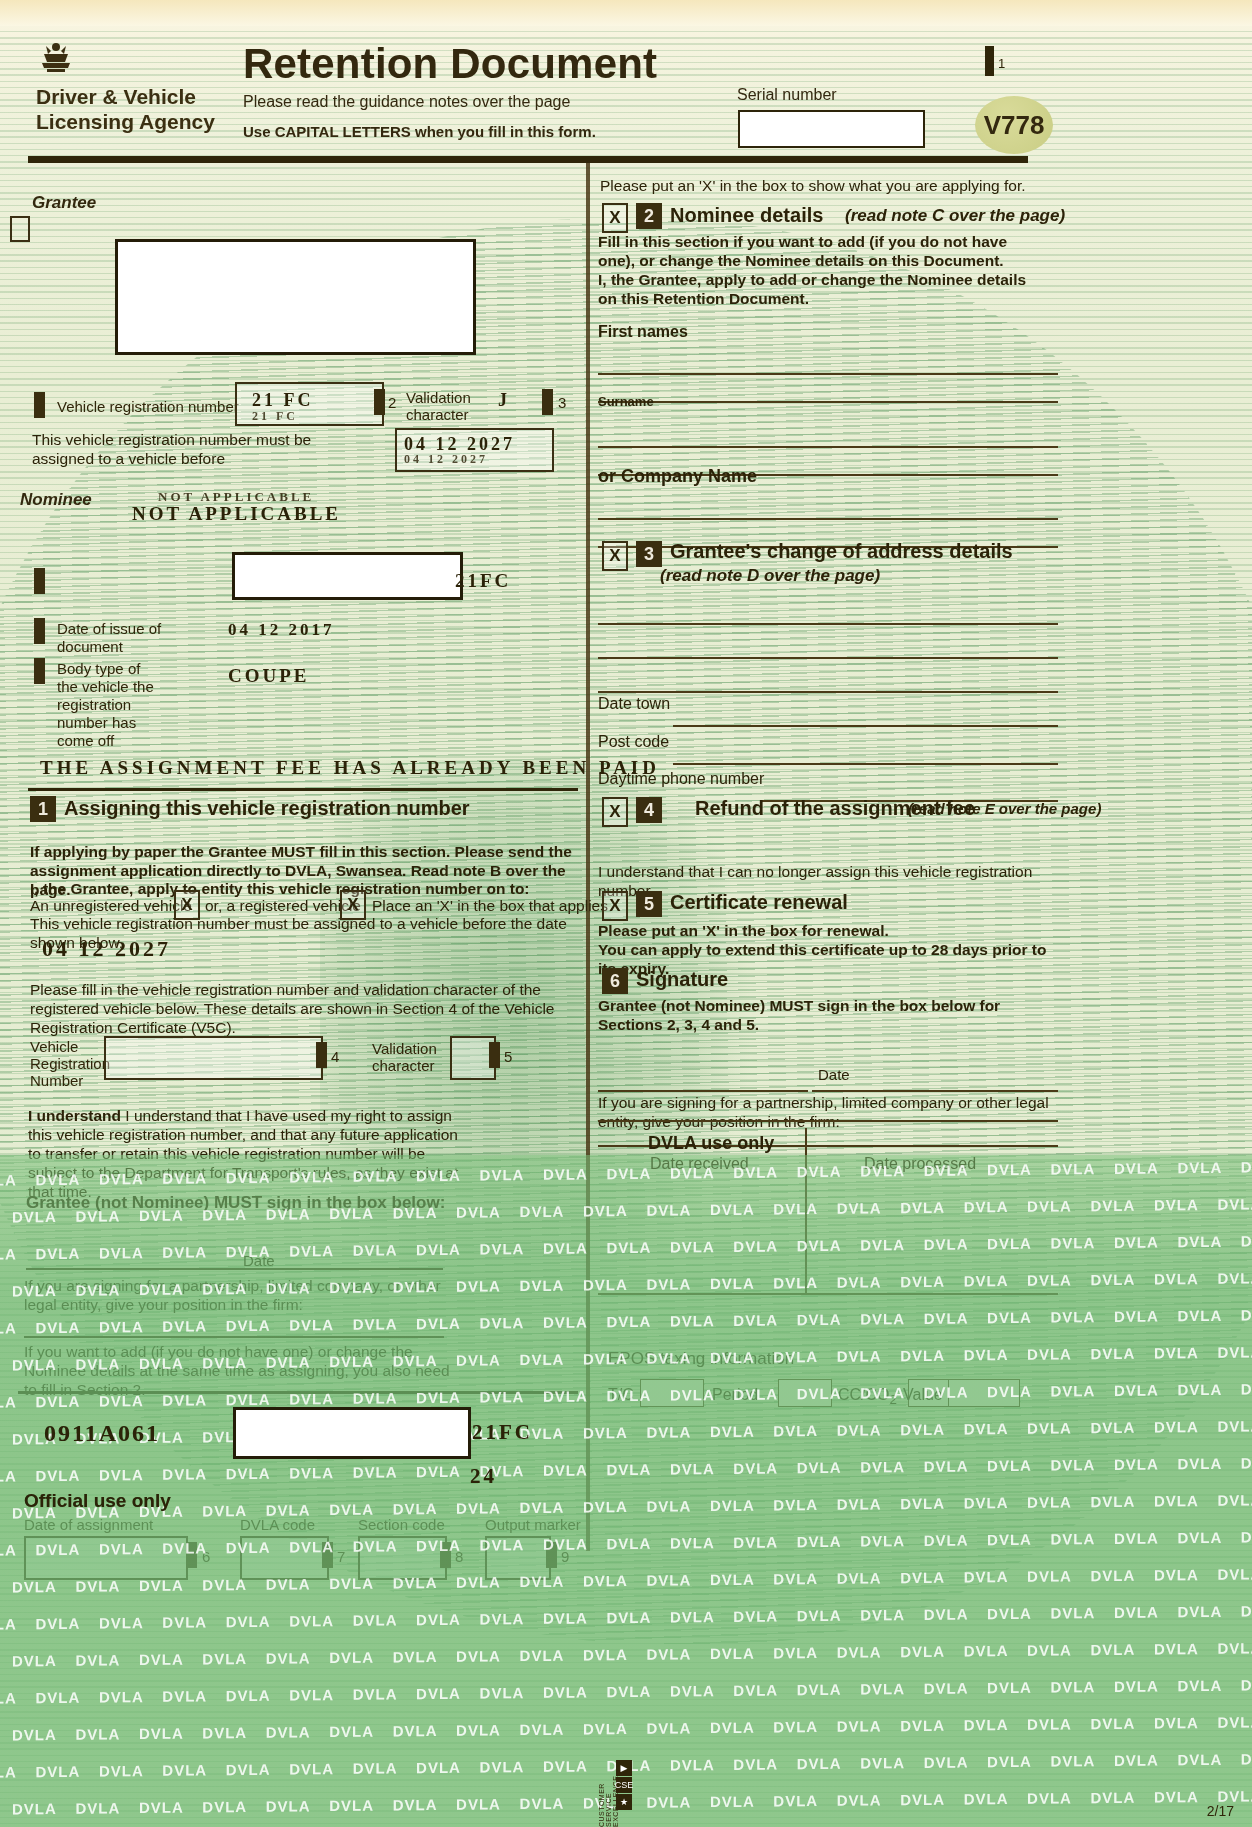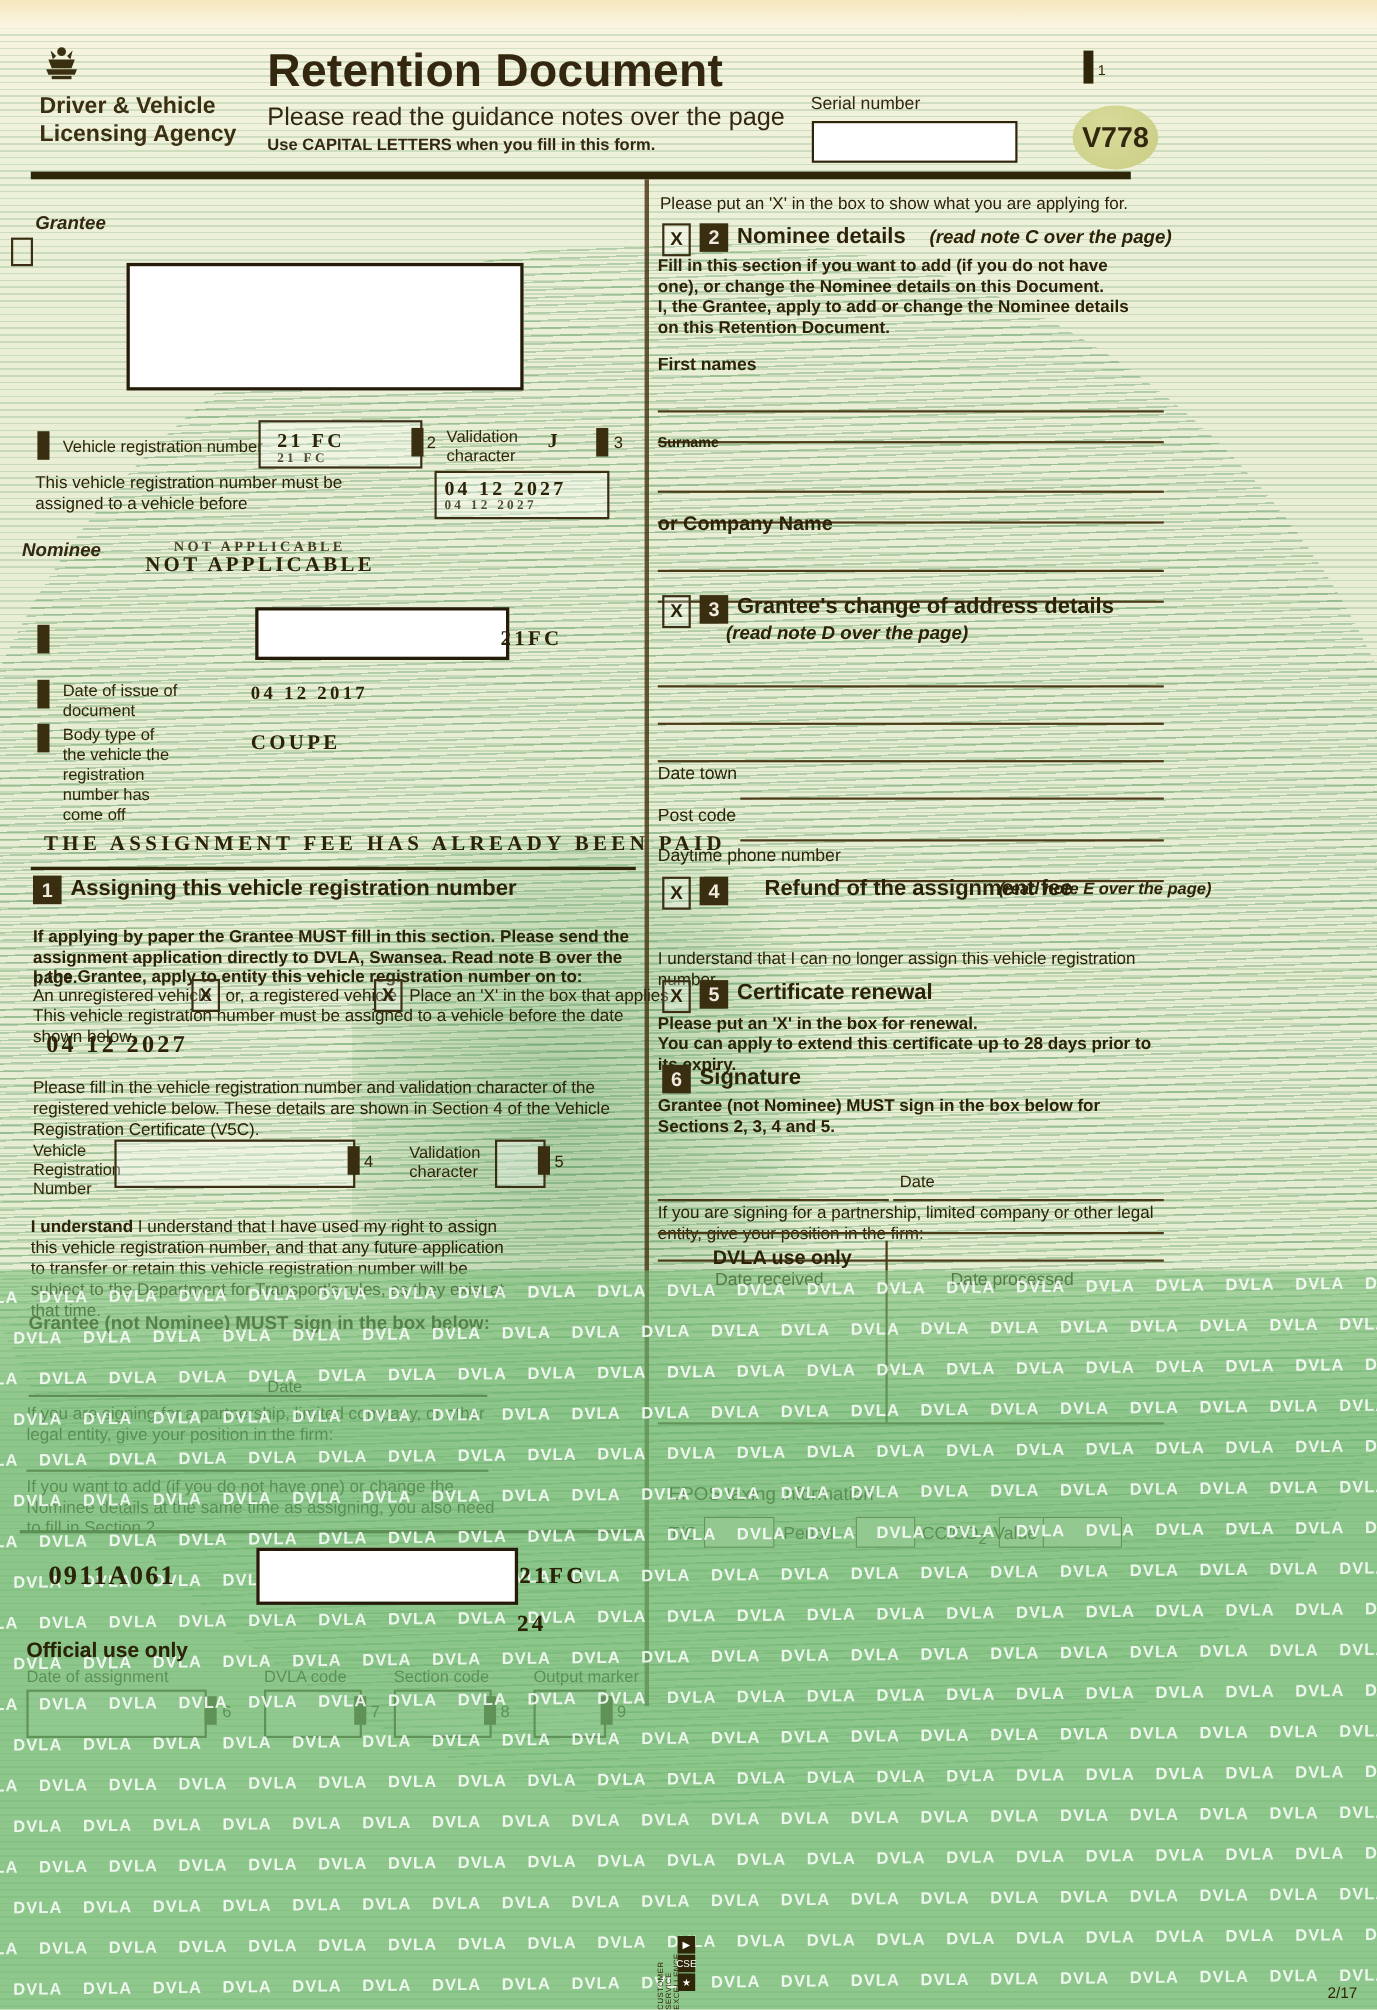--- a/index.html
+++ b/index.html
@@ -67,21 +67,21 @@
   .dvlatext div{white-space:nowrap;}
   .dvlatext div:nth-child(odd){margin-left:-28px;}
   .dvlatext div:nth-child(even){margin-left:12px;}
 
   .abs{position:absolute;}
 
   
   .crown{position:absolute;left:38px;top:42px;width:36px;height:34px;}
   .dvla-name{position:absolute;left:36px;top:84px;width:190px;font-size:21px;line-height:25px;font-weight:bold;color:#3b2f12;}
   .title{position:absolute;left:243px;top:40px;font-size:42px;font-weight:bold;color:#33280f;letter-spacing:.2px;}
-  .subtitle{position:absolute;left:243px;top:93px;font-size:23px;color:#33280f;}
+  .subtitle{position:absolute;left:243px;top:93px;font-size:16px;color:#33280f;}
   .usecaps{position:absolute;left:243px;top:123px;font-size:15px;font-weight:bold;color:#33280f;}
   .serial-label{position:absolute;left:737px;top:86px;font-size:16px;color:#33280f;}
   .serial-box{position:absolute;left:738px;top:110px;width:183px;height:34px;background:#fff;border:2px solid #2d2409;}
   .v778{position:absolute;left:975px;top:96px;width:78px;height:58px;border-radius:50%;
         background:radial-gradient(circle at 40% 35%, #d9db9a, #c9cd84);
         color:#33280f;font-size:26px;font-weight:bold;display:flex;align-items:center;justify-content:center;}
   .corner1{position:absolute;left:985px;top:46px;width:9px;height:30px;background:#2f2509;}
   .corner1-num{position:absolute;left:998px;top:56px;font-size:13px;color:#2f2509;}
   .hrule{position:absolute;left:28px;top:156px;width:1000px;height:7px;background:#2f2509;}
   .vrule{position:absolute;left:586px;top:163px;width:4px;height:1388px;background:#4a3a17;opacity:.85;}

